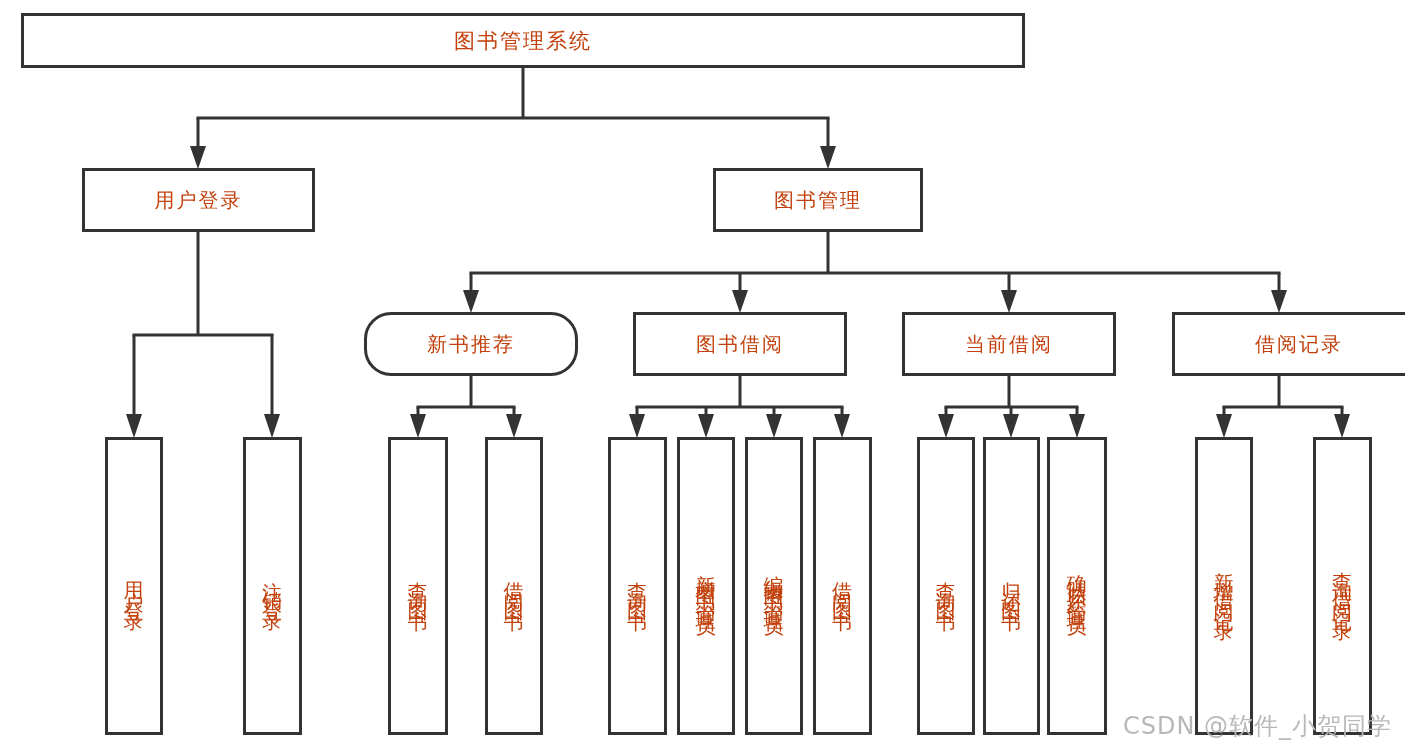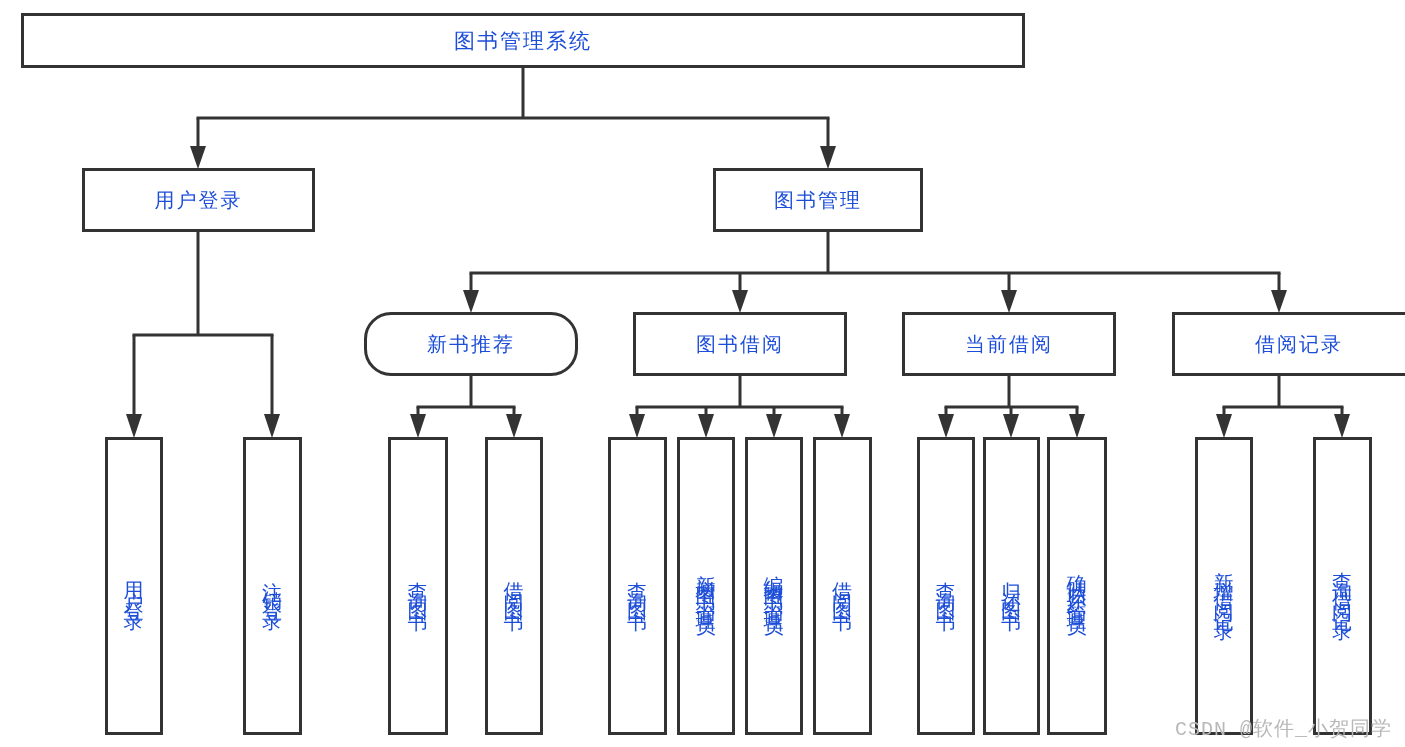--- a/index.html
+++ b/index.html
@@ -19,21 +19,21 @@
     position: absolute;
     left: 0;
     top: 0;
     pointer-events: none;
   }
   .node {
     position: absolute;
     box-sizing: border-box;
     border: 3px solid #333333;
     background: #ffffff;
-    color: #1d4ed8;
+    color: #c2410c;
     display: flex;
     align-items: center;
     justify-content: center;
     text-align: center;
   }
   .node.h {
     font-size: 20px;
     letter-spacing: 2px;
   }
   .node.root-box {
@@ -47,25 +47,24 @@
     writing-mode: vertical-rl;
     text-orientation: mixed;
     letter-spacing: 10px;
     line-height: 1;
     white-space: nowrap;
   }
   .watermark {
     position: absolute;
     right: 13px;
     bottom: 5px;
-    font-size: 20px;
+    font-size: 24px;
     color: #b8b8b8;
     letter-spacing: 1px;
     white-space: nowrap;
-    font-family: Liberation Mono, monospace;
   }
 </style>
 </head>
 <body>
 
 <div class="canvas">
 
   <svg class="connector-layer" width="1405" height="747" viewBox="0 0 1405 747">
     <g stroke="#333333" stroke-width="3" fill="none">
 

